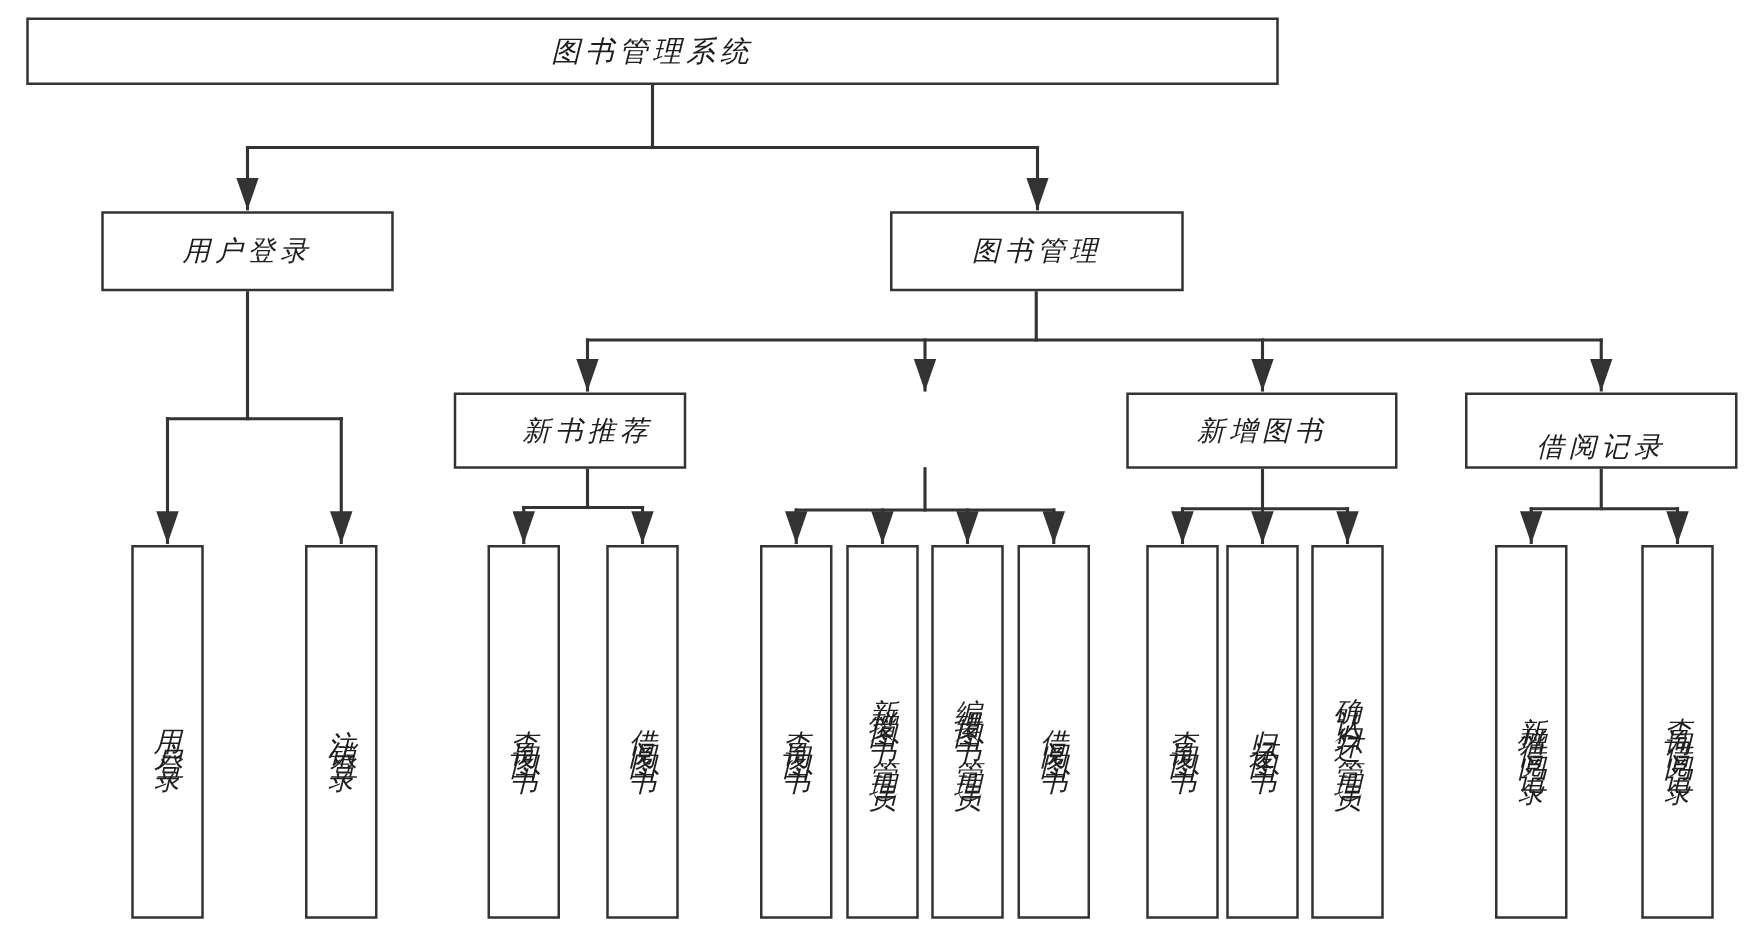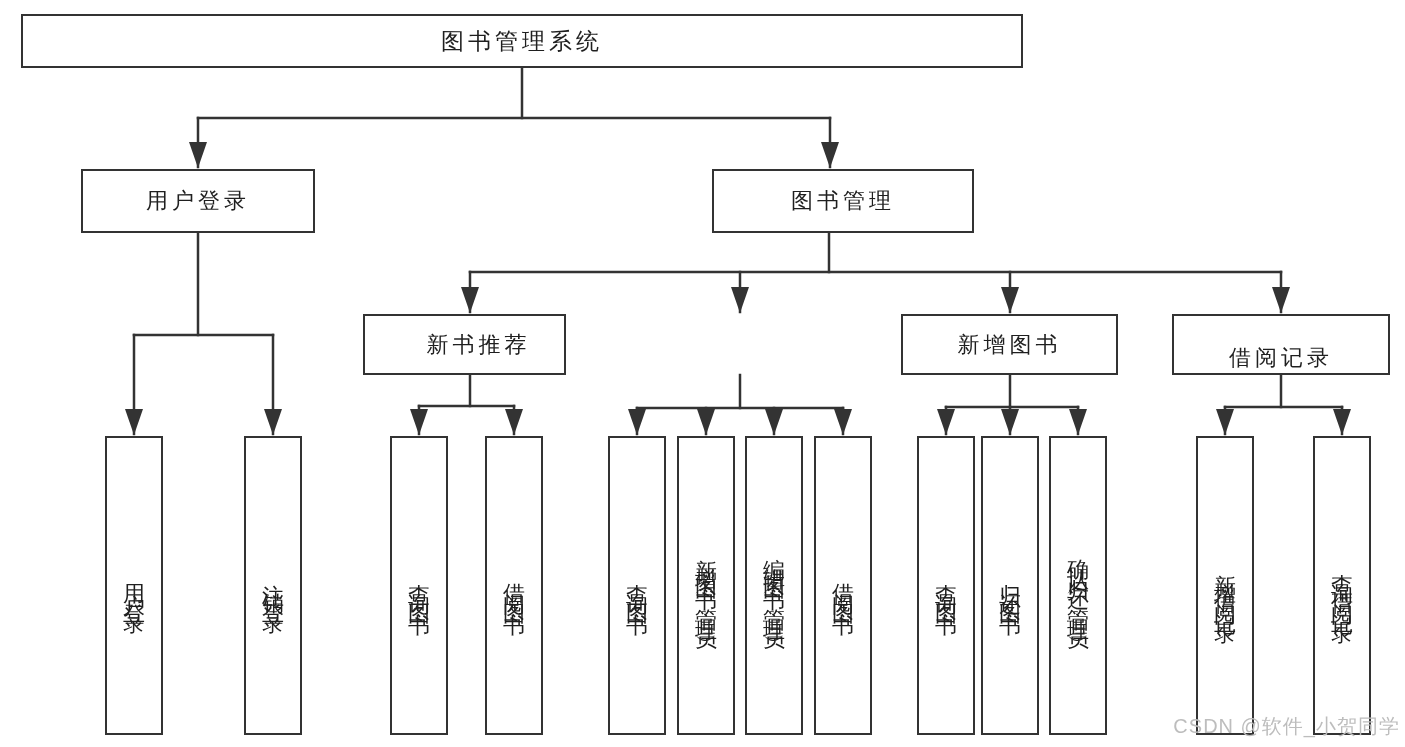--- a/index.html
+++ b/index.html
@@ -7,20 +7,21 @@
     --text:#1f1f1f;
     --bg:#ffffff;
   }
   html,body{margin:0;padding:0;background:var(--bg);}
   #stage{
     position:relative;
     width:1405px;height:747px;
     background:var(--bg);
     font-family:"Liberation Sans","DejaVu Sans",sans-serif;
     overflow:hidden;
+    font-style:italic;
   }
   #wires{position:absolute;left:0;top:0;width:1405px;height:747px;}
   .node{
     position:absolute;
     box-sizing:border-box;
     background:#ffffff;
     border:2.5px solid var(--line);
     display:flex;align-items:center;justify-content:center;
     color:var(--text);
     font-size:22px;
@@ -120,25 +121,25 @@
     </g>
   </svg>
 
   <div class="node root" style="left:21px;top:14px;width:1002px;height:54px;">
     <span>图书管理系统</span>
   </div>
 
   <div class="node" style="left:81px;top:169px;width:234px;height:64px;">
     <span>用户登录</span>
   </div>
-  <div class="node" style="left:712px;top:169px;width:262px;height:64px;">
+  <div class="node" style="left:712px;top:169px;width:235px;height:64px;">
     <span>图书管理</span>
   </div>
 
-  <div class="node" style="left:363px;top:314px;width:203px;height:61px;padding-left:28px;">
+  <div class="node" style="left:363px;top:314px;width:186px;height:61px;padding-left:28px;">
     <span>新书推荐</span>
   </div>
   <div class="node" style="left:901px;top:314px;width:217px;height:61px;">
     <span>新增图书</span>
   </div>
   <div class="node" style="left:1172px;top:314px;width:218px;height:61px;align-items:flex-end;">
     <span>借阅记录</span>
   </div>
 
   <div class="leaf" style="left:105px;top:436px;width:58px;height:299px;">
@@ -178,15 +179,14 @@
     <span>确认归还（管理员）</span>
   </div>
 
   <div class="leaf" style="left:1196px;top:436px;width:58px;height:299px;">
     <span>新增借阅记录</span>
   </div>
   <div class="leaf" style="left:1313px;top:436px;width:58px;height:299px;">
     <span>查询借阅记录</span>
   </div>
 
-  <div class="watermark">CSDN @软件_小贺同学</div>
 
 </div>
 
 </body></html>

